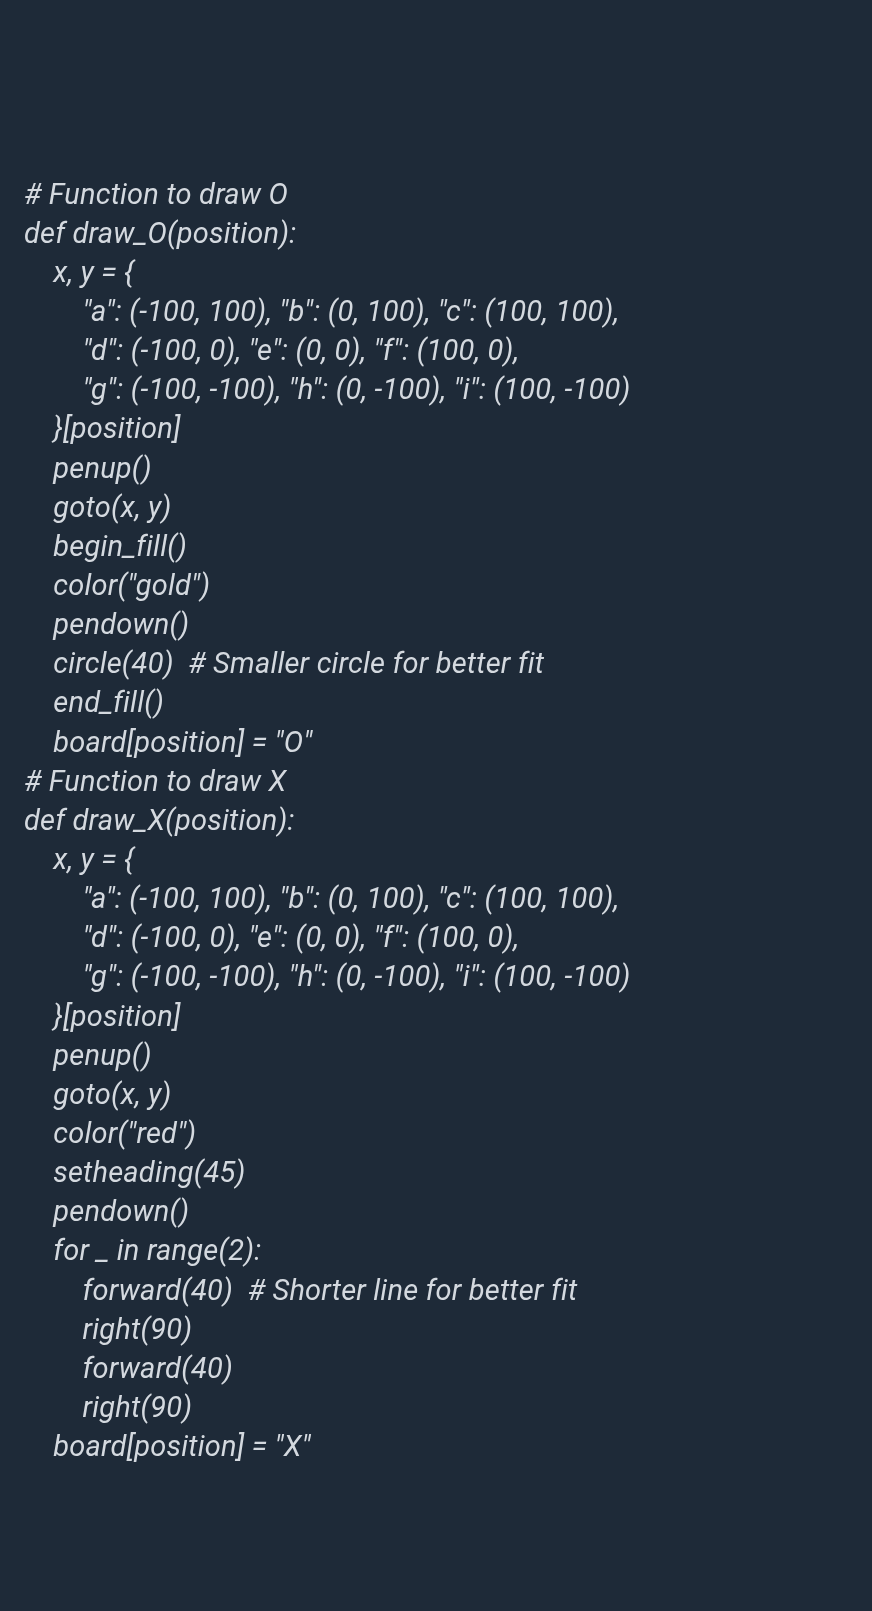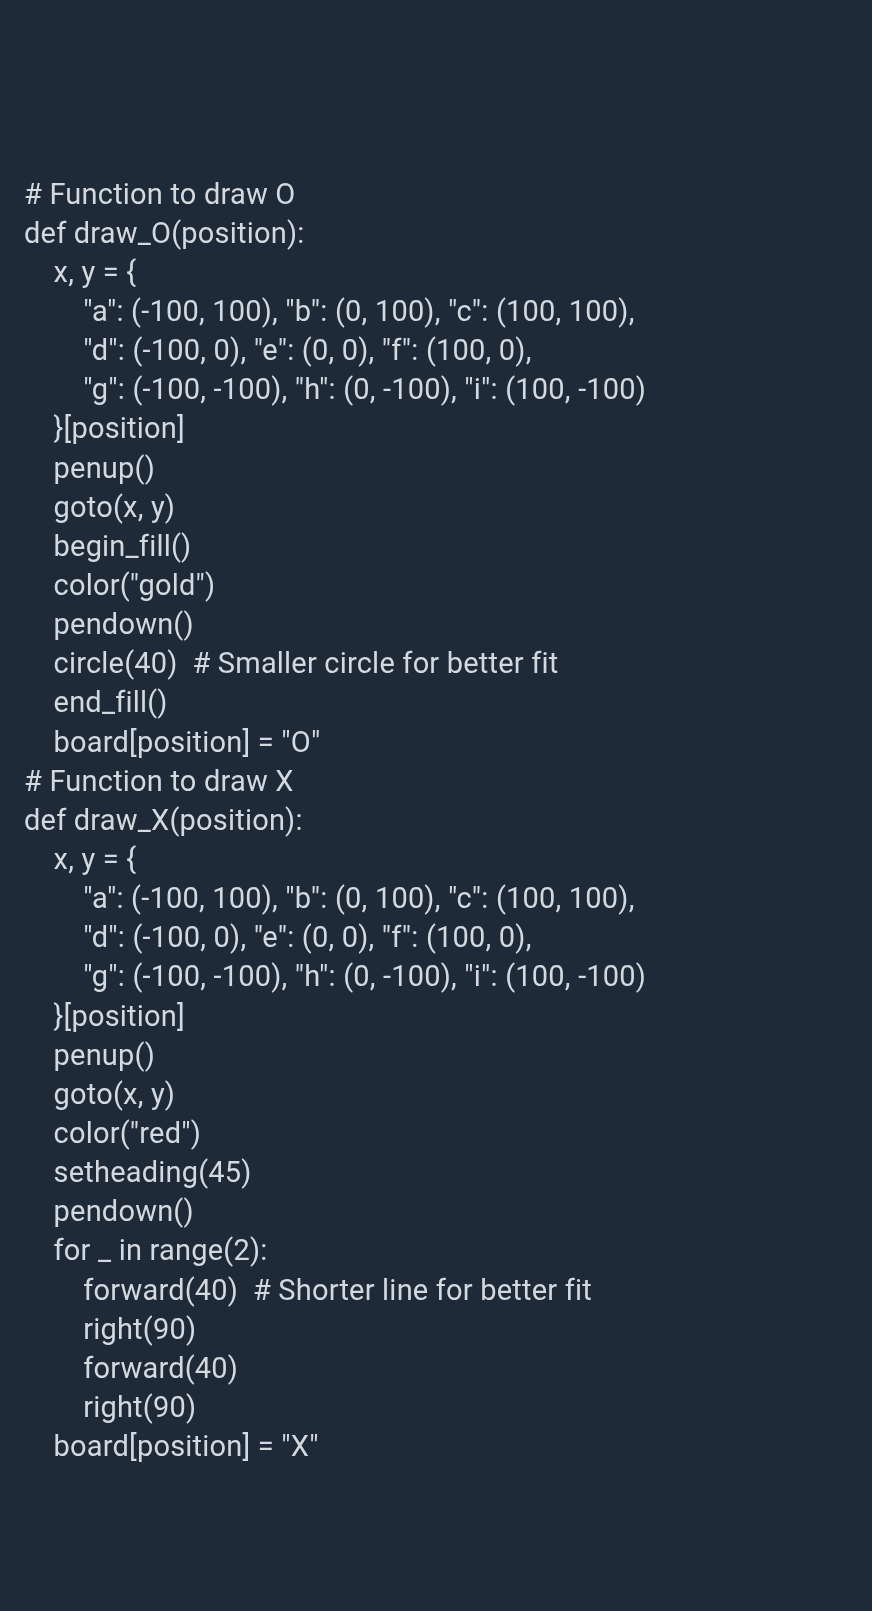--- a/index.html
+++ b/index.html
@@ -15,20 +15,21 @@
       line-height: 1.35;
       padding: 18px 12px 18px 24px;
       width: 872px;
       height: 1611px;
       overflow: hidden;
       white-space: pre;
       letter-spacing: 0.2px;
     }
     .code-line {
       display: block;
+      font-style: italic;
     }
   </style>
 </head>
 <body>
 
 
 
 <div><span class="code-line"># Function to draw O</span><span class="code-line">def draw_O(position):</span><span class="code-line">    x, y = {</span><span class="code-line">        "a": (-100, 100), "b": (0, 100), "c": (100, 100),</span><span class="code-line">        "d": (-100, 0), "e": (0, 0), "f": (100, 0),</span><span class="code-line">        "g": (-100, -100), "h": (0, -100), "i": (100, -100)</span><span class="code-line">    }[position]</span><span class="code-line">    penup()</span><span class="code-line">    goto(x, y)</span><span class="code-line">    begin_fill()</span><span class="code-line">    color("gold")</span><span class="code-line">    pendown()</span><span class="code-line">    circle(40)  # Smaller circle for better fit</span><span class="code-line">    end_fill()</span><span class="code-line">    board[position] = "O"</span><span class="code-line"></span><span class="code-line"># Function to draw X</span><span class="code-line">def draw_X(position):</span><span class="code-line">    x, y = {</span><span class="code-line">        "a": (-100, 100), "b": (0, 100), "c": (100, 100),</span><span class="code-line">        "d": (-100, 0), "e": (0, 0), "f": (100, 0),</span><span class="code-line">        "g": (-100, -100), "h": (0, -100), "i": (100, -100)</span><span class="code-line">    }[position]</span><span class="code-line">    penup()</span><span class="code-line">    goto(x, y)</span><span class="code-line">    color("red")</span><span class="code-line">    setheading(45)</span><span class="code-line">    pendown()</span><span class="code-line">    for _ in range(2):</span><span class="code-line">        forward(40)  # Shorter line for better fit</span><span class="code-line">        right(90)</span><span class="code-line">        forward(40)</span><span class="code-line">        right(90)</span><span class="code-line">    board[position] = "X"</span></div>
 
 

